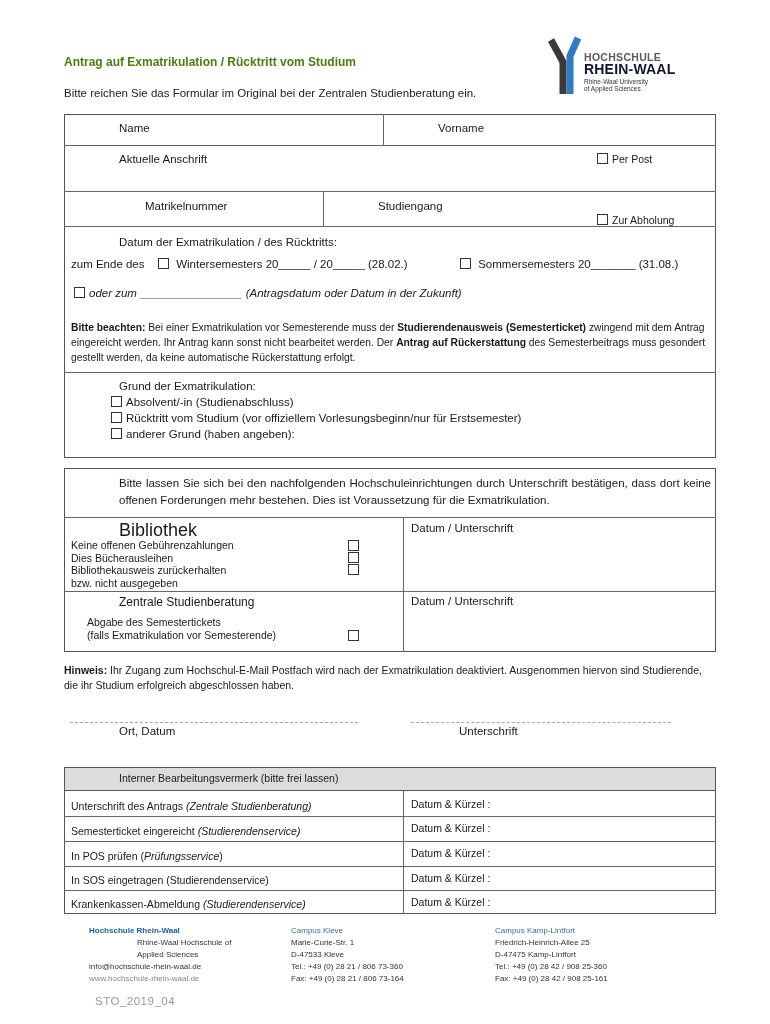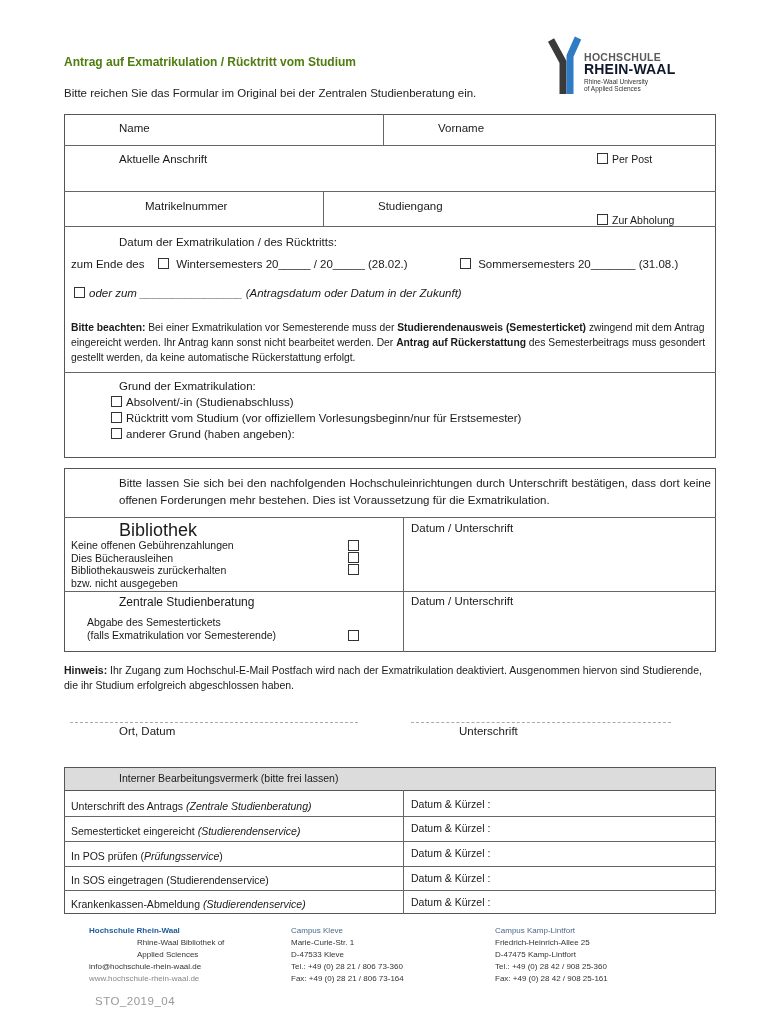--- a/index.html
+++ b/index.html
@@ -138,21 +138,21 @@
 <div class="cell small" style="left:411px;top:847px;">Datum &amp; Kürzel :</div>
 
 <div class="cell small" style="left:71px;top:874px;"><span>In SOS eingetragen (Studierendenservice)</span></div>
 <div class="cell small" style="left:411px;top:872px;">Datum &amp; Kürzel :</div>
 
 <div class="cell small" style="left:71px;top:898px;"><span>Krankenkassen-Abmeldung </span><i>(Studierendenservice)</i></div>
 <div class="cell small" style="left:411px;top:896px;">Datum &amp; Kürzel :</div>
 
 <div class="abs footer" style="left:89px;top:925px;">
   <div class="blue">Hochschule Rhein-Waal</div>
-  <div class="b">Rhine-Waal Bibliothek of</div>
+  <div class="b">Rhine-Waal Hochschule of</div>
   <div class="b">Applied Sciences</div>
   <div>info@hochschule-rhein-waal.de</div>
   <div class="gray">www.hochschule-rhein-waal.de</div>
 </div>
 <div class="abs footer" style="left:291px;top:925px;">
   <div class="campus">Campus Kleve</div>
   <div>Marie-Curie-Str. 1</div>
   <div>D-47533 Kleve</div>
   <div>Tel.: +49 (0) 28 21 / 806 73-360</div>
   <div>Fax: +49 (0) 28 21 / 806 73-164</div>

